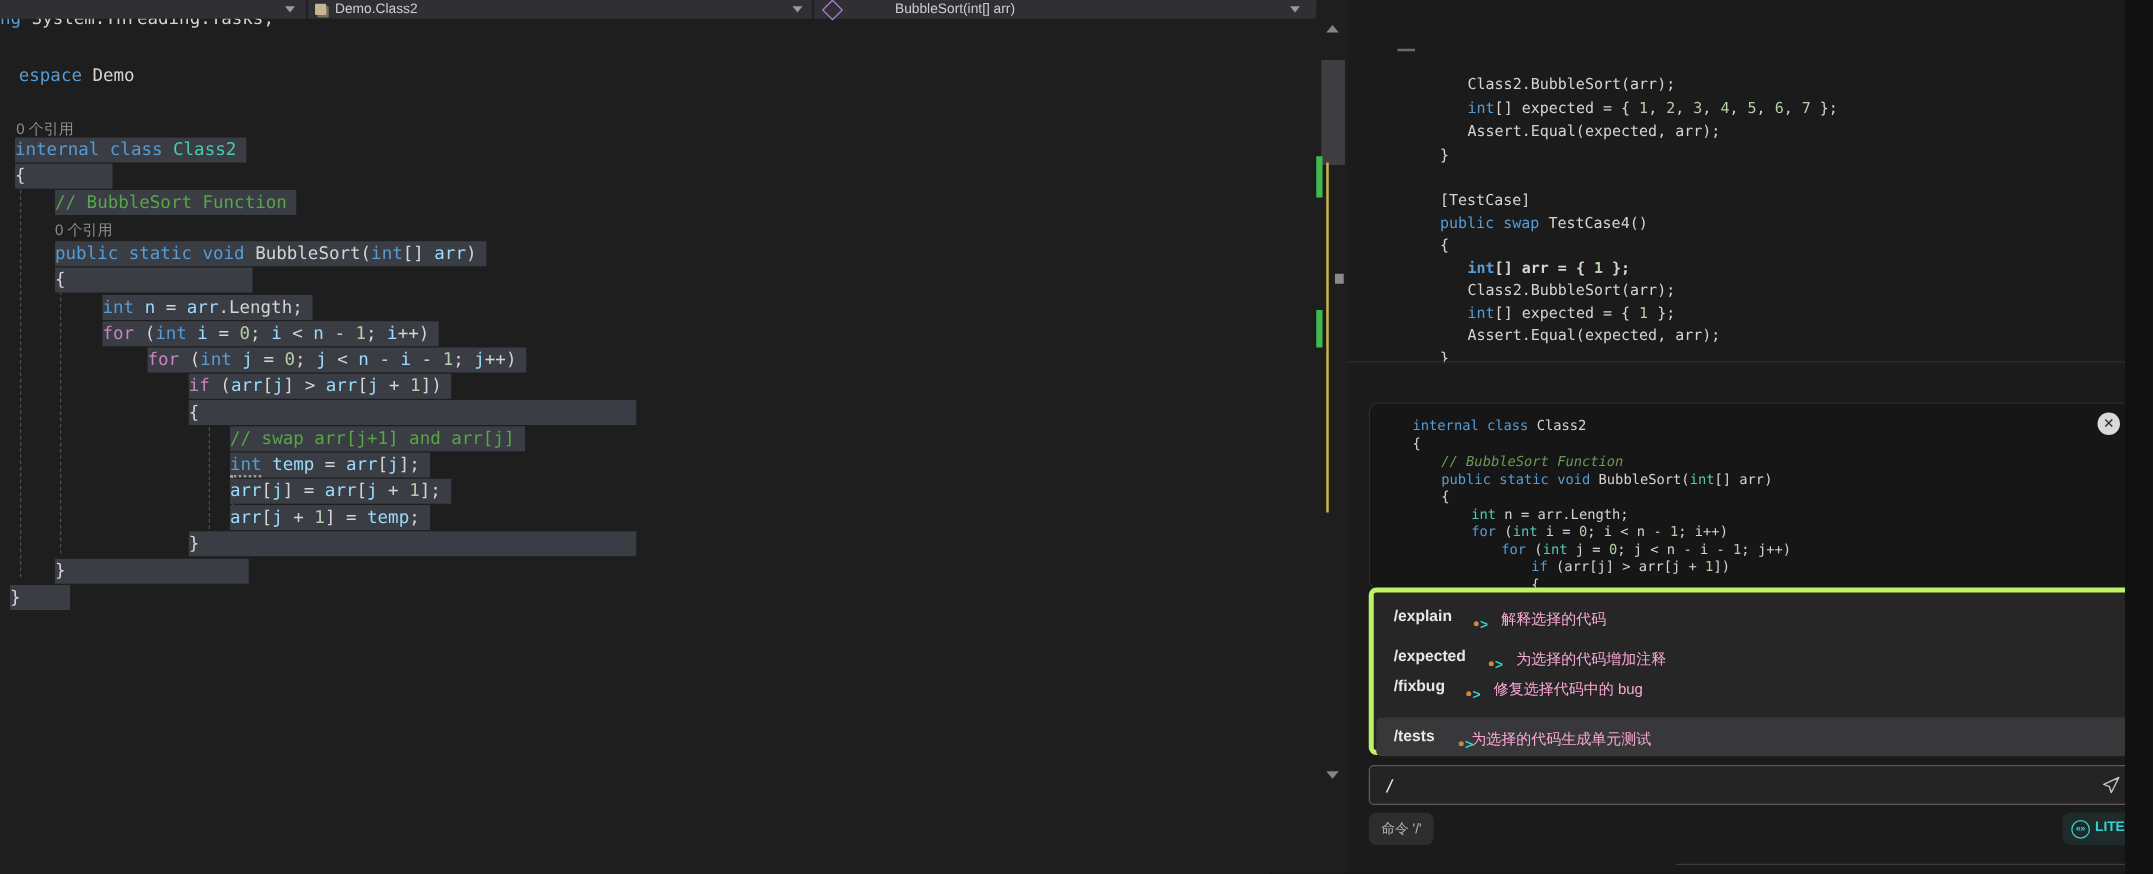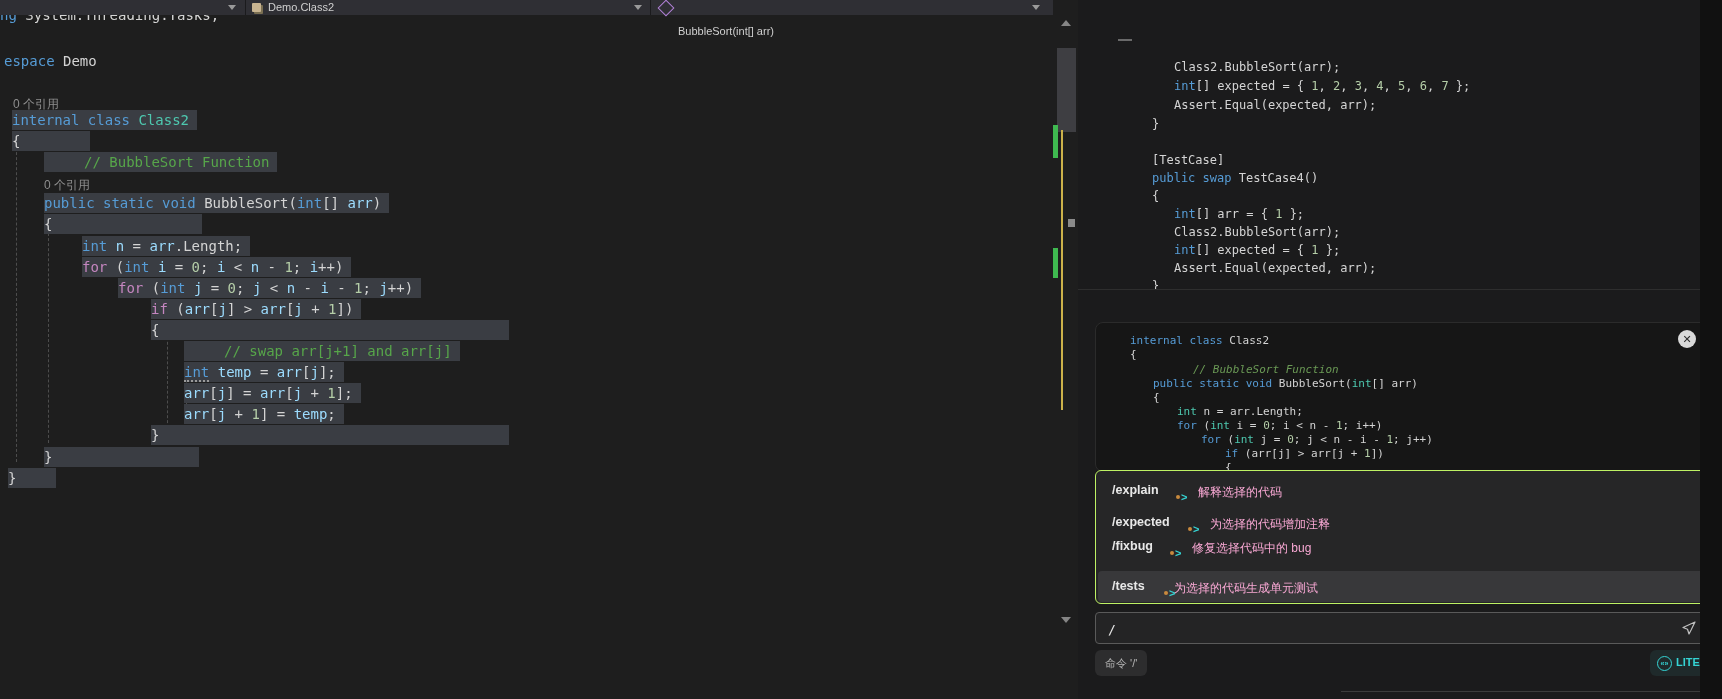--- a/index.html
+++ b/index.html
@@ -19,21 +19,21 @@
     border:1.5px solid #b180d7;transform:rotate(45deg);}
   .splitter{position:absolute;top:2px;width:14px;height:11px;}
   .splitter .bar{position:absolute;top:0;left:1px;width:12px;height:1px;background:#9a9a9a;}
   .splitter .up{position:absolute;top:3px;left:4px;border-left:3px solid transparent;border-right:3px solid transparent;border-bottom:4px solid #9a9a9a;}
   .splitter .dn{position:absolute;top:8px;left:4px;border-left:3px solid transparent;border-right:3px solid transparent;border-top:4px solid #9a9a9a;}
   #editor-code{position:absolute;left:0;top:0;width:1053px;height:699px;z-index:1;}
   .cline{position:absolute;white-space:pre;font-family:"DejaVu Sans Mono",monospace;
     font-size:14px;line-height:20px;color:#d4d4d4;}
   .selbg{background:var(--sel);display:inline-block;}
   .tk-kw{color:var(--kw);} .tk-ctrl{color:var(--ctrl);} .tk-type{color:var(--type);}
-  .tk-var{color:var(--var);} .tk-num{color:var(--num);} .tk-com{color:var(--com);padding-left:40px;}
+  .tk-var{color:var(--var);} .tk-num{color:var(--num);} .tk-com{color:var(--com);}
   .tk-pl{color:#d4d4d4;}
   .tk-kwu{color:var(--kw);border-bottom:2px dotted #9a9a9a;}
   .tk-lens{color:#8f8f8f;font-size:12px;font-family:"Liberation Sans",sans-serif;}
   .guide{position:absolute;width:0;border-left:1px dashed #4d4d4d;z-index:0;}
   
   .vscroll{position:absolute;left:1053px;top:0;width:25px;height:699px;background:#1e1e1e;z-index:7;}
   .arrow-up{position:absolute;left:8px;top:20px;border-left:5px solid transparent;border-right:5px solid transparent;border-bottom:6px solid #858585;}
   .arrow-dn{position:absolute;left:8px;top:617px;border-left:5px solid transparent;border-right:5px solid transparent;border-top:6px solid #858585;}
   .thumb{position:absolute;left:4px;top:48px;width:19px;height:84px;background:#3e3e42;}
   .mark-add{position:absolute;left:0;width:5px;background:var(--added);}
@@ -47,21 +47,21 @@
   .fold-dash{position:absolute;left:1118px;top:39px;width:14px;height:2px;background:#6a6a6a;}
   .panel-div{position:absolute;left:1078px;top:289px;width:644px;height:1px;background:#2e2e2e;}
   .code-card{position:absolute;left:1095px;top:322px;width:612px;height:148px;background:#161616;
     border:1px solid #2b2b2b;border-radius:8px;overflow:hidden;}
   #card-code{position:absolute;left:0;top:0;width:1722px;height:470px;overflow:hidden;z-index:3;}
   .cardline{font-size:11px;line-height:13px;}
   .cardline .tk-com{font-style:italic;color:#6a9955;}
   .card-close{position:absolute;left:1678px;top:330px;width:18px;height:18px;border-radius:50%;
     background:#d9d9d9;color:#2b2b2b;font-size:11px;line-height:18px;text-align:center;z-index:4;}
   .cmdlist{position:absolute;left:1095px;top:470px;width:612px;height:134px;background:#262627;
-    border:1px solid #bef264;border-radius:6px;z-index:5;box-sizing:border-box;text-align:right;}
+    border:4px solid #bef264;border-radius:6px;z-index:5;box-sizing:border-box;text-align:right;}
   .cmdrow{position:absolute;left:2px;width:606px;height:31px;border-radius:4px;}
   .cmdrow.active{background:#38383a;}
   .cmd-label{position:absolute;left:14px;top:8px;font-size:12.5px;font-weight:bold;color:#e8e8e8;}
   .cmd-ic{position:absolute;top:12px;}
   .cmd-ic .dot{display:inline-block;width:4px;height:4px;border-radius:50%;background:#c98a3d;vertical-align:2px;}
   .cmd-ic .chev{color:var(--accent);font-size:11px;font-weight:bold;margin-left:1px;}
   .cmd-desc{position:absolute;top:9px;font-size:12px;color:#f9a8d4;white-space:nowrap;}
   .inputbox{position:absolute;left:1095px;top:612px;width:612px;height:32px;background:#242425;
     border:1px solid #5a5a5a;border-radius:4px;box-sizing:border-box;z-index:5;}
   .inputbox input{position:absolute;left:10px;top:4px;width:560px;height:22px;background:transparent;
@@ -83,21 +83,21 @@
 
 <div class="screen">
 
   <div class="editor">
     <div class="guide" style="left:16px;top:142px;height:320px;"></div>
     <div class="guide" style="left:48px;top:228px;height:215px;"></div>
     <div class="guide" style="left:167px;top:332px;height:96px;"></div>
     <div class="guide" style="left:186px;top:352px;height:64px;"></div>
     <div id="editor-code">
         <div class="cline" style="left: 0px; top: 5px;"><span class="tk-kw">ng</span><span class="tk-pl"> System.Threading.Tasks;</span></div>
-        <div class="cline" style="left: 4px; top: 51px;"><span class="tk-kw">espace</span><span class="tk-pl"> Demo</span></div>
+        <div class="cline" style="left: 15px; top: 51px;"><span class="tk-kw">espace</span><span class="tk-pl"> Demo</span></div>
         <div class="cline" style="left: 13px; top: 93px;"><span class="tk-lens">0 个引用</span></div>
         <div class="cline" style="left: 12px; top: 110px;"><span class="selbg" style="padding-right: 8px;"><span class="tk-kw">internal class </span><span class="tk-type">Class2</span></span></div>
         <div class="cline" style="left: 12px; top: 131px;"><span class="selbg" style="padding-right: 70px;"><span class="tk-pl">{</span></span></div>
         <div class="cline" style="left: 44px; top: 152px;"><span class="selbg" style="padding-right: 8px;"><span class="tk-com">// BubbleSort Function</span></span></div>
         <div class="cline" style="left: 44px; top: 174px;"><span class="tk-lens">0 个引用</span></div>
         <div class="cline" style="left: 44px; top: 193px;"><span class="selbg" style="padding-right: 8px;"><span class="tk-kw">public static void </span><span class="tk-pl">BubbleSort(</span><span class="tk-kw">int</span><span class="tk-pl">[] </span><span class="tk-var">arr</span><span class="tk-pl">)</span></span></div>
         <div class="cline" style="left: 44px; top: 214px;"><span class="selbg" style="padding-right: 150px;"><span class="tk-pl">{</span></span></div>
         <div class="cline" style="left: 82px; top: 236px;"><span class="selbg" style="padding-right: 8px;"><span class="tk-kw">int </span><span class="tk-var">n</span><span class="tk-pl"> = </span><span class="tk-var">arr</span><span class="tk-pl">.Length;</span></span></div>
         <div class="cline" style="left: 82px; top: 257px;"><span class="selbg" style="padding-right: 8px;"><span class="tk-ctrl">for</span><span class="tk-pl"> (</span><span class="tk-kw">int </span><span class="tk-var">i</span><span class="tk-pl"> = </span><span class="tk-num">0</span><span class="tk-pl">; </span><span class="tk-var">i</span><span class="tk-pl"> &lt; </span><span class="tk-var">n</span><span class="tk-pl"> - </span><span class="tk-num">1</span><span class="tk-pl">; </span><span class="tk-var">i</span><span class="tk-pl">++)</span></span></div>
         <div class="cline" style="left: 118px; top: 278px;"><span class="selbg" style="padding-right: 8px;"><span class="tk-ctrl">for</span><span class="tk-pl"> (</span><span class="tk-kw">int </span><span class="tk-var">j</span><span class="tk-pl"> = </span><span class="tk-num">0</span><span class="tk-pl">; </span><span class="tk-var">j</span><span class="tk-pl"> &lt; </span><span class="tk-var">n</span><span class="tk-pl"> - </span><span class="tk-var">i</span><span class="tk-pl"> - </span><span class="tk-num">1</span><span class="tk-pl">; </span><span class="tk-var">j</span><span class="tk-pl">++)</span></span></div>
@@ -114,21 +114,21 @@
   </div>
 
   <div class="navbar">
     <div class="caret" style="left:228px;"></div>
     <div class="nav-sep" style="left:245px;"></div>
     <span class="classglyph" style="left:252px;"></span>
     <span class="nav-label" style="left:268px;">Demo.Class2</span>
     <div class="caret" style="left:634px;"></div>
     <div class="nav-sep" style="left:650px;"></div>
     <span class="cubeglyph" style="left:660px;"></span>
-    <span class="nav-label" style="left:678px;margin-top:24px;">BubbleSort(int[] arr)</span>
+    <span class="nav-label" style="left:716px;">BubbleSort(int[] arr)</span>
     <div class="caret" style="left:1032px;"></div>
     <div class="splitter" style="left:1052px;">
       <div class="bar"></div>
         <div class="up"></div>
         <div class="dn"></div>
     </div>
   </div>
 
   <div class="vscroll">
     <div class="arrow-up"></div>
@@ -154,21 +154,21 @@
 
   <div class="fold-dash"></div>
   <div id="chat-code">
       <div class="cline chatline" style="left: 1174px; top: 31px;"><span class="tk-pl">Class2.BubbleSort(arr);</span></div>
       <div class="cline chatline" style="left: 1174px; top: 50px;"><span class="tk-kw">int</span><span class="tk-pl">[] expected = { </span><span class="tk-num">1</span><span class="tk-pl">, </span><span class="tk-num">2</span><span class="tk-pl">, </span><span class="tk-num">3</span><span class="tk-pl">, </span><span class="tk-num">4</span><span class="tk-pl">, </span><span class="tk-num">5</span><span class="tk-pl">, </span><span class="tk-num">6</span><span class="tk-pl">, </span><span class="tk-num">7</span><span class="tk-pl"> };</span></div>
       <div class="cline chatline" style="left: 1174px; top: 69px;"><span class="tk-pl">Assert.Equal(expected, arr);</span></div>
       <div class="cline chatline" style="left: 1152px; top: 88px;"><span class="tk-pl">}</span></div>
       <div class="cline chatline" style="left: 1152px; top: 124px;"><span class="tk-pl">[TestCase]</span></div>
       <div class="cline chatline" style="left: 1152px; top: 142px;"><span class="tk-kw">public swap </span><span class="tk-pl">TestCase4()</span></div>
       <div class="cline chatline" style="left: 1152px; top: 160px;"><span class="tk-pl">{</span></div>
-      <div class="cline chatline" style="left: 1174px; top: 178px;"><span class="tk-kw">int</span><span class="tk-pl">[] arr = { </span><span class="tk-num">1</span><span class="tk-pl"> };</span></div>
+      <div class="cline chatline" style="left: 1174px; top: 178px; font-weight: bold;"><span class="tk-kw">int</span><span class="tk-pl">[] arr = { </span><span class="tk-num">1</span><span class="tk-pl"> };</span></div>
       <div class="cline chatline" style="left: 1174px; top: 196px;"><span class="tk-pl">Class2.BubbleSort(arr);</span></div>
       <div class="cline chatline" style="left: 1174px; top: 214px;"><span class="tk-kw">int</span><span class="tk-pl">[] expected = { </span><span class="tk-num">1</span><span class="tk-pl"> };</span></div>
       <div class="cline chatline" style="left: 1174px; top: 232px;"><span class="tk-pl">Assert.Equal(expected, arr);</span></div>
       <div class="cline chatline" style="left: 1152px; top: 250px;"><span class="tk-pl">}</span></div>
     </div>
   <div class="panel-div"></div>
   <div class="p-scroll"></div>
 
   <div class="code-card"></div>
   <div id="card-code">

